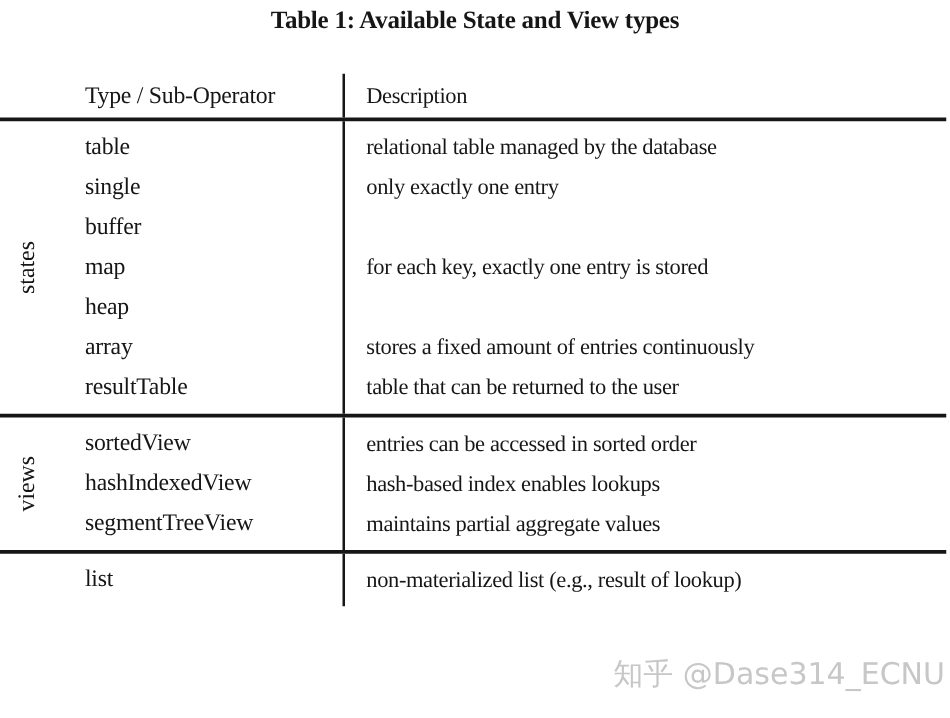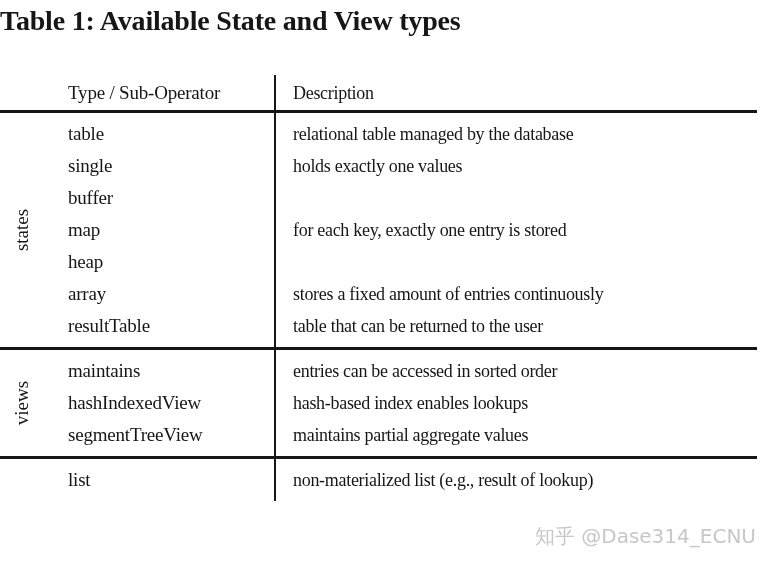--- a/index.html
+++ b/index.html
@@ -8,26 +8,26 @@
     width: 760px; height: 574px;
     background: #ffffff;
     font-family: "Liberation Serif", serif;
     color: #161616;
     overflow: hidden;
   }
   .page { position: relative; width: 760px; height: 574px; background: #ffffff; }
 
   .title {
     position: absolute; top: 5px; left: 0; width: 760px;
-    text-align: left;
-    font-size: 28px; font-weight: bold;
+    text-align: center;
+    font-size: 20px; font-weight: bold;
     letter-spacing: -0.2px;
   }
 
-  .table-wrap { position: absolute; top: 75px; left: 0; width: 608px; text-align: right; }
+  .table-wrap { position: absolute; top: 59px; left: 0; width: 608px; text-align: right; }
 
   .hrule { width: 757px; height: 3px; background: #161616; }
 
   .header-row { position: relative; height: 35px; }
 
   .cell-type {
     position: absolute; left: 68px; top: 50%; transform: translateY(-50%);
     font-size: 19px; letter-spacing: -0.2px; white-space: nowrap;
   }
   .cell-desc {
@@ -46,21 +46,21 @@
   .group-label {
     position: absolute; left: 22px; top: 50%;
     transform: translate(-50%, -50%) rotate(-90deg);
     transform-origin: center;
     font-size: 19px; white-space: nowrap;
   }
 
   .watermark {
     position: absolute; top: 523px; right: 4px;
     font-family: "DejaVu Sans", sans-serif;
-    font-size: 20px;
+    font-size: 24px;
     color: #c7c7c7;
     z-index: 0;
     white-space: nowrap;
   }
 </style>
 </head>
 <body>
 
 <div class="page">
 
@@ -79,21 +79,21 @@
     <div id="table-body">
         <div class="group">
           <div class="group-label">states</div>
           <div class="vrule"></div>
           <div class="row">
             <div class="cell-type">table</div>
             <div class="cell-desc">relational table managed by the database</div>
           </div>
           <div class="row">
             <div class="cell-type">single</div>
-            <div class="cell-desc">holds exactly one values</div>
+            <div class="cell-desc">only exactly one entry</div>
           </div>
           <div class="row">
             <div class="cell-type">buffer</div>
           </div>
           <div class="row">
             <div class="cell-type">map</div>
             <div class="cell-desc">for each key, exactly one entry is stored</div>
           </div>
           <div class="row">
             <div class="cell-type">heap</div>
@@ -105,21 +105,21 @@
           <div class="row">
             <div class="cell-type">resultTable</div>
             <div class="cell-desc">table that can be returned to the user</div>
           </div>
         </div>
         <div class="hrule"></div>
         <div class="group">
           <div class="group-label">views</div>
           <div class="vrule"></div>
           <div class="row">
-            <div class="cell-type">maintains</div>
+            <div class="cell-type">sortedView</div>
             <div class="cell-desc">entries can be accessed in sorted order</div>
           </div>
           <div class="row">
             <div class="cell-type">hashIndexedView</div>
             <div class="cell-desc">hash-based index enables lookups</div>
           </div>
           <div class="row">
             <div class="cell-type">segmentTreeView</div>
             <div class="cell-desc">maintains partial aggregate values</div>
           </div>

